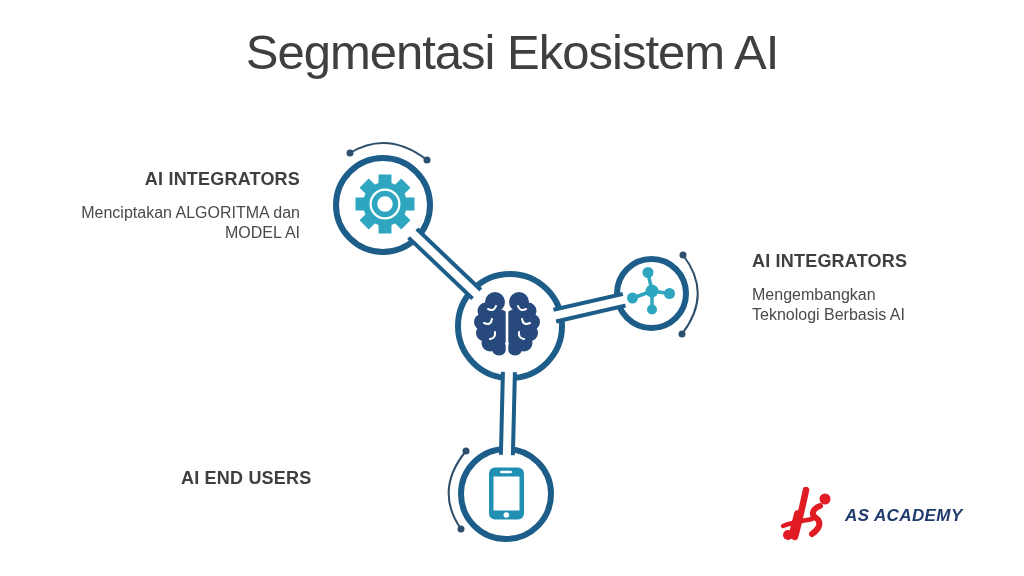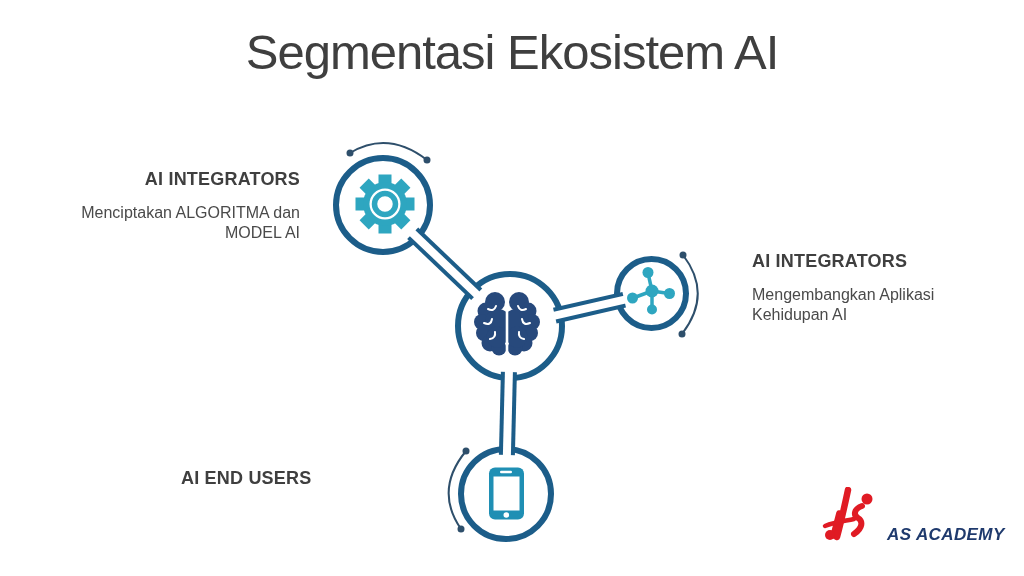--- a/index.html
+++ b/index.html
@@ -44,21 +44,21 @@
   .node-label h2{
     margin:0 0 13px 0;font-size:18px;font-weight:bold;
     color:var(--heading_text);letter-spacing:.2px;line-height:22px;
   }
   .node-label p{
     margin:0;font-size:16px;line-height:20px;color:var(--body_text);
   }
   .label-developers{left:50px;top:168px;width:250px;text-align:right;}
   .label-integrators{left:752px;top:250px;width:195px;}
   .label-endusers{left:181px;top:467px;width:212px;}
-  .logo{position:absolute;left:818px;top:487px;display:flex;align-items:flex-end;}
+  .logo{position:absolute;left:776px;top:487px;display:flex;align-items:center;}
   .logo svg{width:62px;height:58px;display:block;}
   .logo .logo-text{
     margin-left:7px;font-size:17px;font-weight:bold;font-style:italic;
     color:var(--logo_navy);letter-spacing:.4px;
   }
 </style>
 </head>
 <body>
 
 <div>
@@ -167,21 +167,21 @@
     </g>
   </svg>
 
   <div class="node-label label-developers">
     <h2>AI INTEGRATORS</h2>
     <p>Menciptakan ALGORITMA dan MODEL AI</p>
   </div>
 
   <div class="node-label label-integrators">
     <h2>AI INTEGRATORS</h2>
-    <p>Mengembangkan Aplikasi Kehidupan AI</p>
+    <p>Mengembangkan Teknologi Berbasis AI</p>
   </div>
 
   <div class="node-label label-endusers">
     <h2>AI END USERS</h2>
   </div>
 
   <div class="logo">
     <svg viewBox="0 0 62 58" xmlns="http://www.w3.org/2000/svg">
       <g stroke="var(--logo_red)" fill="none" stroke-linecap="round">
         <path d="M21,26 L15,49" stroke-width="5.5"></path>

